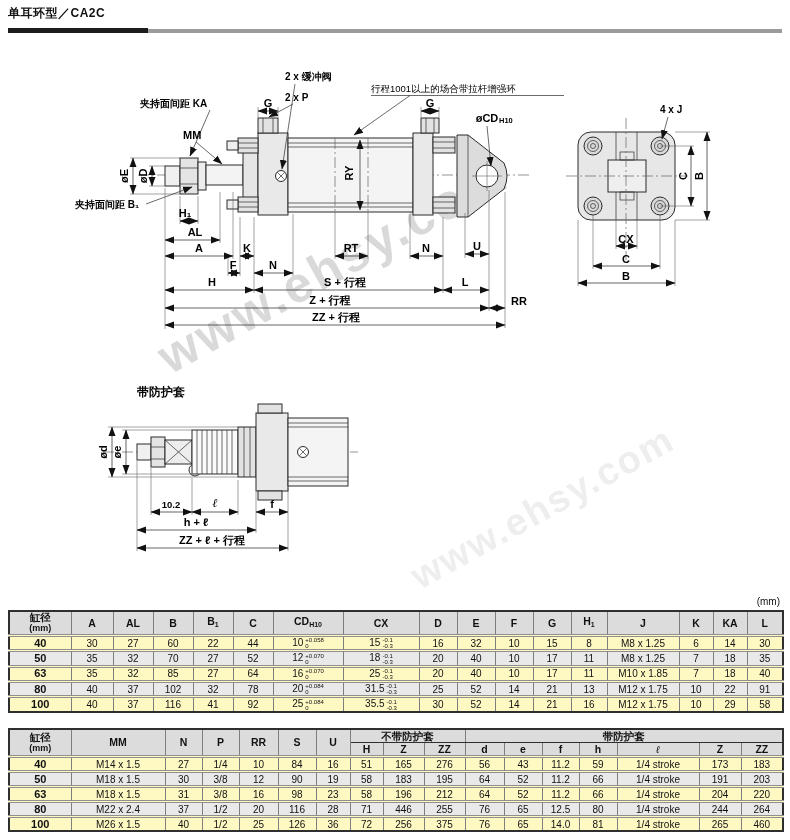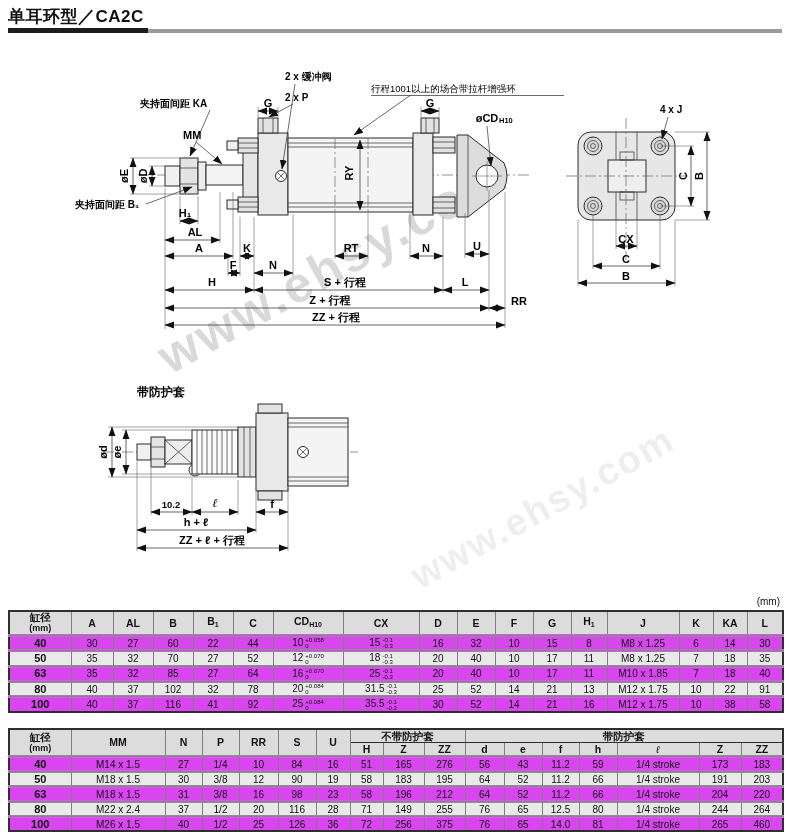--- a/index.html
+++ b/index.html
@@ -1,18 +1,18 @@
 <!DOCTYPE html>
 <html><head>
 <meta charset="utf-8">
 <style>
   html,body{margin:0;padding:0;background:#fff;}
   .page{position:relative;width:790px;height:840px;background:#fff;overflow:hidden;
         font-family:"Liberation Sans",sans-serif;color:#111;}
-  .title{position:absolute;left:8px;top:5px;font-size:17px;font-weight:bold;letter-spacing:.5px;}
+  .title{position:absolute;left:8px;top:5px;font-size:12px;font-weight:bold;letter-spacing:.5px;}
   .rule{position:absolute;left:8px;top:29px;width:774px;height:4px;background:#9b9b9b;}
   .rule .dark{position:absolute;left:0;top:-1px;width:140px;height:5px;background:#1c1c1c;}
   .unit{position:absolute;right:10px;top:596px;font-size:10px;}
   svg.draw{position:absolute;left:0;top:36px;}
 
   
   .o{stroke:#2b2b2b;stroke-width:1;}
   .tl{stroke:#2b2b2b;stroke-width:.7;fill:none;}
   .ext{stroke:#555;stroke-width:.55;fill:none;}
   .dim{stroke:#222;stroke-width:.7;fill:none;}
@@ -20,21 +20,21 @@
   .lb{font:bold 11px "Liberation Sans",sans-serif;fill:#000;}
   .lz{font:bold 10px "Liberation Sans",sans-serif;fill:#000;}
   .ln{font:9.5px "Liberation Sans",sans-serif;fill:#000;}
   .ls{font:bold 7.5px "Liberation Sans",sans-serif;fill:#000;}
   .li{font:italic bold 12px "DejaVu Serif",serif;fill:#000;}
   .wm{font:bold 50px "Liberation Sans",sans-serif;fill:#8a8a8a;opacity:.32;letter-spacing:3px;}
   .wm2{font:bold 38px "Liberation Sans",sans-serif;fill:#8a8a8a;opacity:.14;letter-spacing:2px;}
 
   
   .dtable{position:absolute;left:8px;border-collapse:collapse;table-layout:fixed;width:774px;
-          background:#d946ef;border:2px solid #2f2f2f;}
+          background:#fef9c3;border:2px solid #2f2f2f;}
   .dtable th,.dtable td{border:1px solid #7e7e7e;padding:0;text-align:center;font-size:10px;
           height:12px;line-height:11px;white-space:nowrap;overflow:hidden;}
   .dtable th{background:#dcdcdc;font-weight:bold;font-size:10.5px;}
   .dtable thead th{border-bottom:1px solid #2f2f2f;}
   .dtable tbody td{border-top:3px double #8f8f8f;}
   .dtable tbody tr:nth-child(even) td{background:#e9e9e9;}
   .dtable td.bore{font-weight:bold;font-size:11px;}
   .boreh div{line-height:11px;}
   .boreh .small{font-size:9px;}
   .dtable sub{font-size:7px;vertical-align:-2px;}
@@ -484,21 +484,21 @@
               <span>-0.1</span>
               <span>-0.3</span>
             </span></td>
           <td>30</td>
           <td>52</td>
           <td>14</td>
           <td>21</td>
           <td>16</td>
           <td>M12 x 1.75</td>
           <td>10</td>
-          <td>38</td>
+          <td>29</td>
           <td>58</td>
         </tr>
       </tbody>
   </table>
 
   <table id="t2" class="dtable">
     <colgroup>
       <col style="width:62px">
         <col style="width:94px">
         <col style="width:37px">
@@ -605,21 +605,21 @@
         </tr>
         <tr>
           <td class="bore">80</td>
           <td>M22 x 2.4</td>
           <td>37</td>
           <td>1/2</td>
           <td>20</td>
           <td>116</td>
           <td>28</td>
           <td>71</td>
-          <td>149</td>
+          <td>446</td>
           <td>255</td>
           <td>76</td>
           <td>65</td>
           <td>12.5</td>
           <td>80</td>
           <td>1/4 stroke</td>
           <td>244</td>
           <td>264</td>
         </tr>
         <tr>

